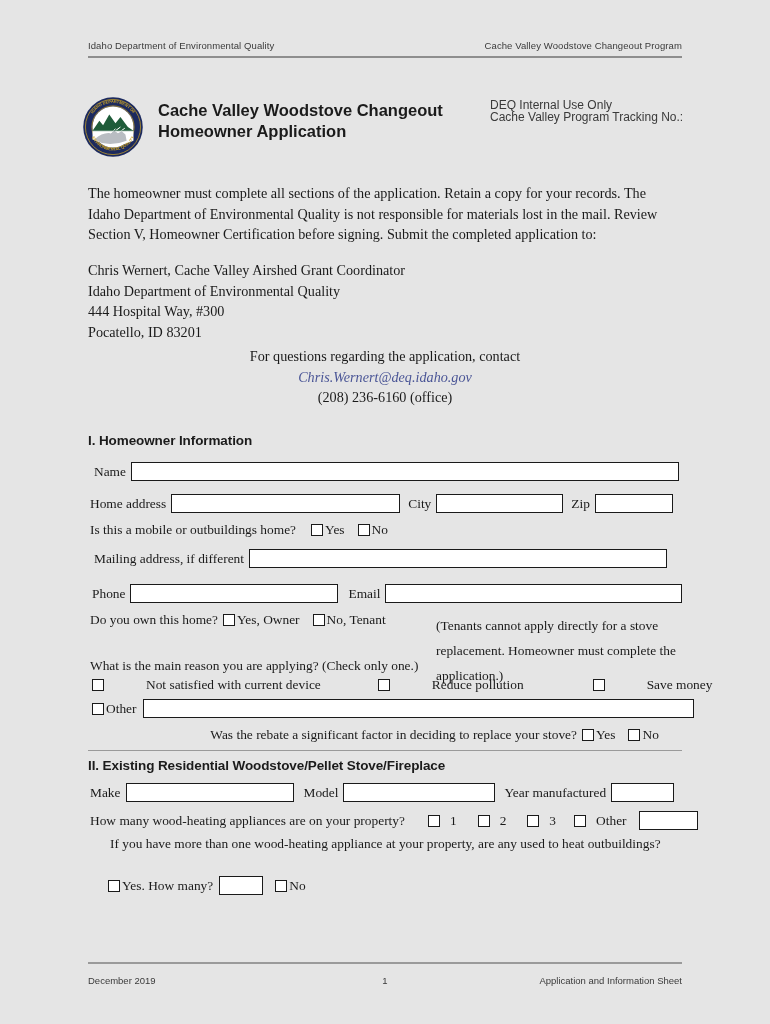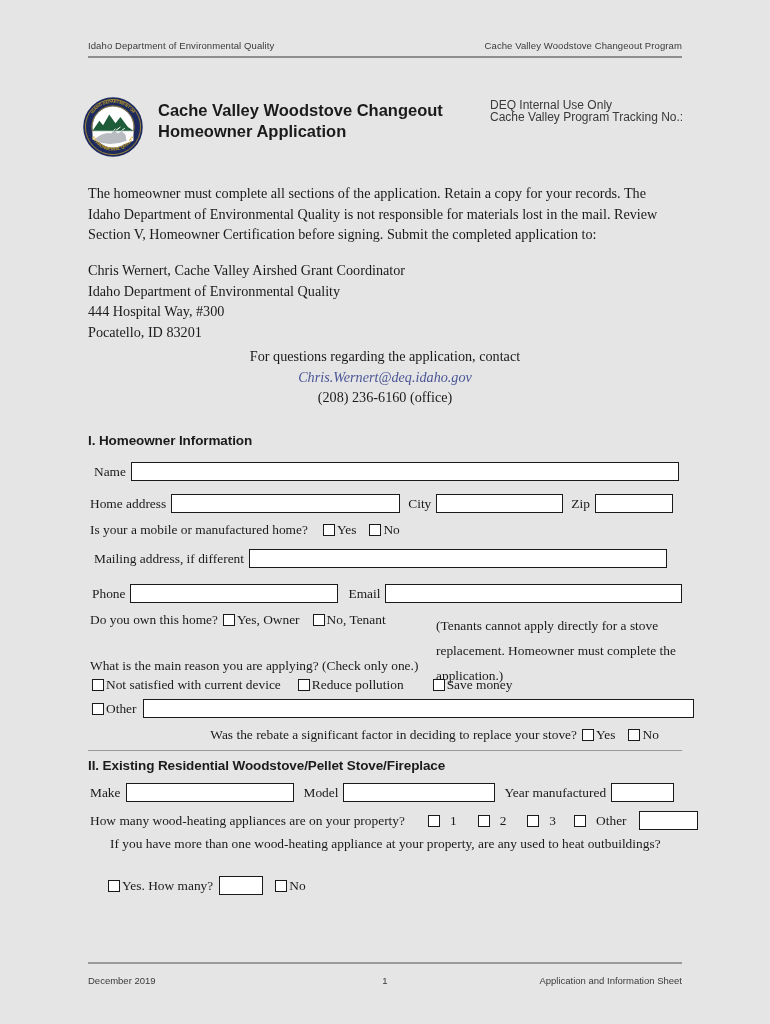--- a/index.html
+++ b/index.html
@@ -256,21 +256,21 @@
   <div class="row" style="left:90px; top:494px;">
     <span class="lbl">Home address</span>
     <span class="box" style="width:229px;"></span>
     <span class="lbl" style="padding-left:8px;">City</span>
     <span class="box" style="width:127px;"></span>
     <span class="lbl" style="padding-left:8px;">Zip</span>
     <span class="box" style="width:78px;"></span>
   </div>
 
   <div class="row" style="left:90px; top:522px;">
-    <span class="lbl">Is your a mobile or manufactured home?</span>
+    <span class="lbl">Is this a mobile or outbuildings home?</span>
     <span class="cb cb-gap"></span>
     <span class="lbl-tight">Yes</span>
     <span class="cb cb-gap"></span>
     <span>No</span>
   </div>
 
   <div class="row" style="left:94px; top:549px;">
     <span class="lbl">Mailing address, if different</span>
     <span class="box" style="width:418px;"></span>
   </div>
@@ -286,21 +286,21 @@
     <span class="lbl">Do you own this home?</span>
     <span class="cb"></span>
     <span class="lbl-tight">Yes, Owner</span>
     <span class="cb cb-gap"></span>
     <span class="lbl-tight">No, Tenant</span>
   </div>
   <div class="plain note" style="left:436px; top:613px; width:246px;">(Tenants cannot apply directly for a stove replacement. Homeowner must complete the application.)</div>
 
   <div class="plain" style="left:90px; top:653px;">What is the main reason you are applying? (Check only one.)</div>
 
-  <div class="row" style="left:92px; top:677px;">
+  <div class="row" style="left:92px; top:677px;gap:40px;">
     <span class="cb"></span>
     <span class="lbl-tight">Not satisfied with current device</span>
     <span class="cb" style="margin-left:14px;"></span>
     <span class="lbl-tight">Reduce pollution</span>
     <span class="cb" style="margin-left:26px;"></span>
     <span>Save money</span>
   </div>
 
   <div class="row" style="left:92px; top:699px;">
     <span class="cb"></span>

